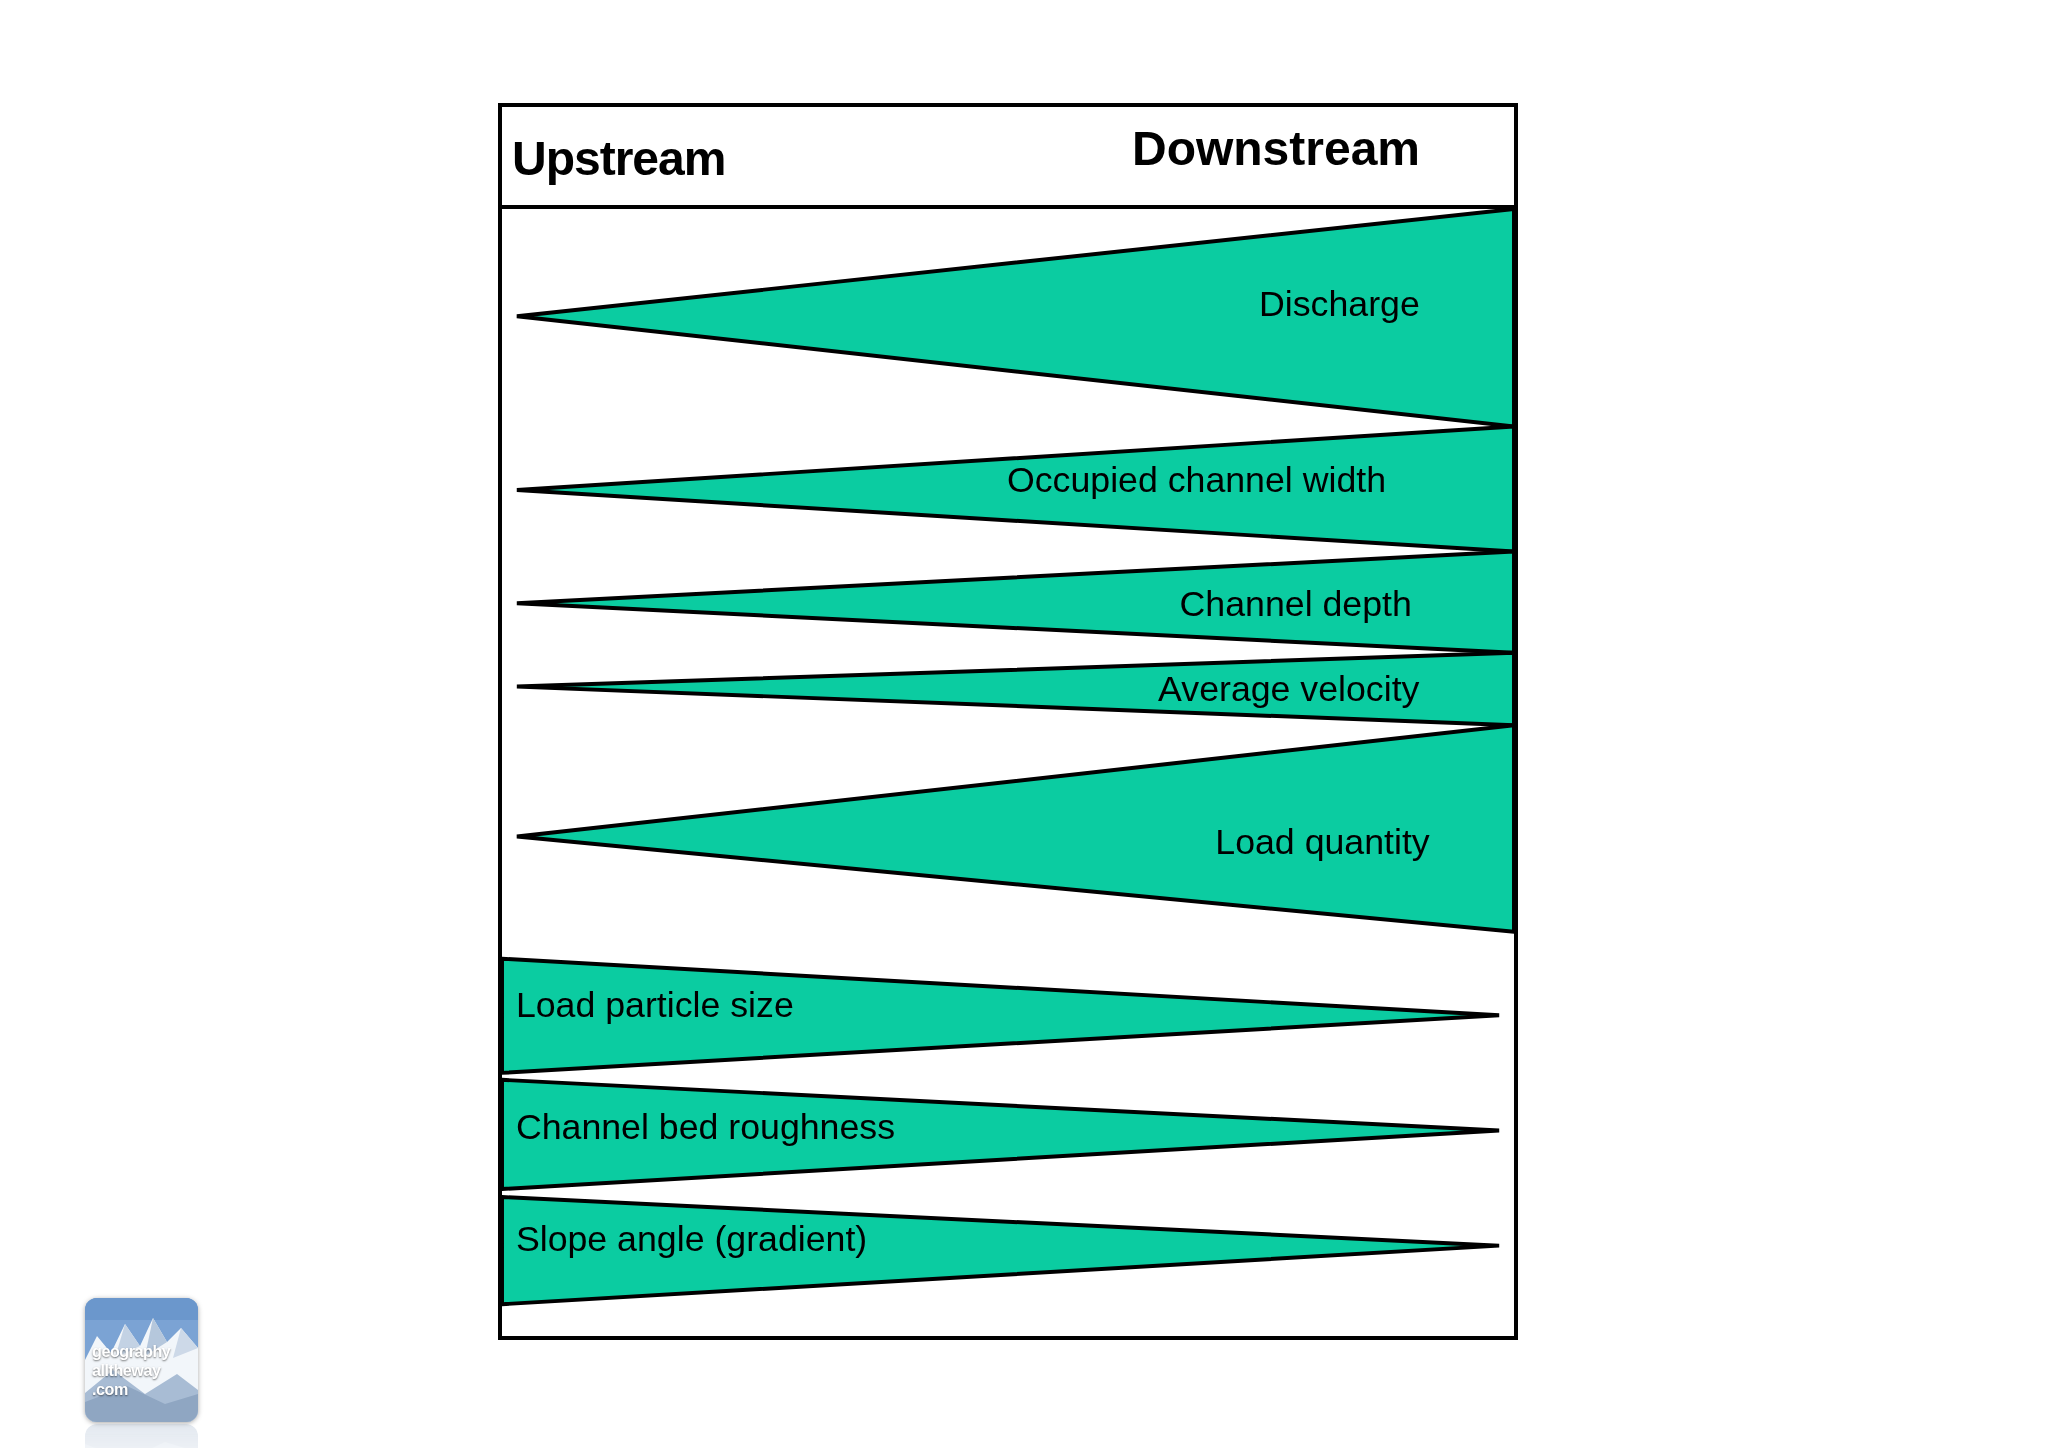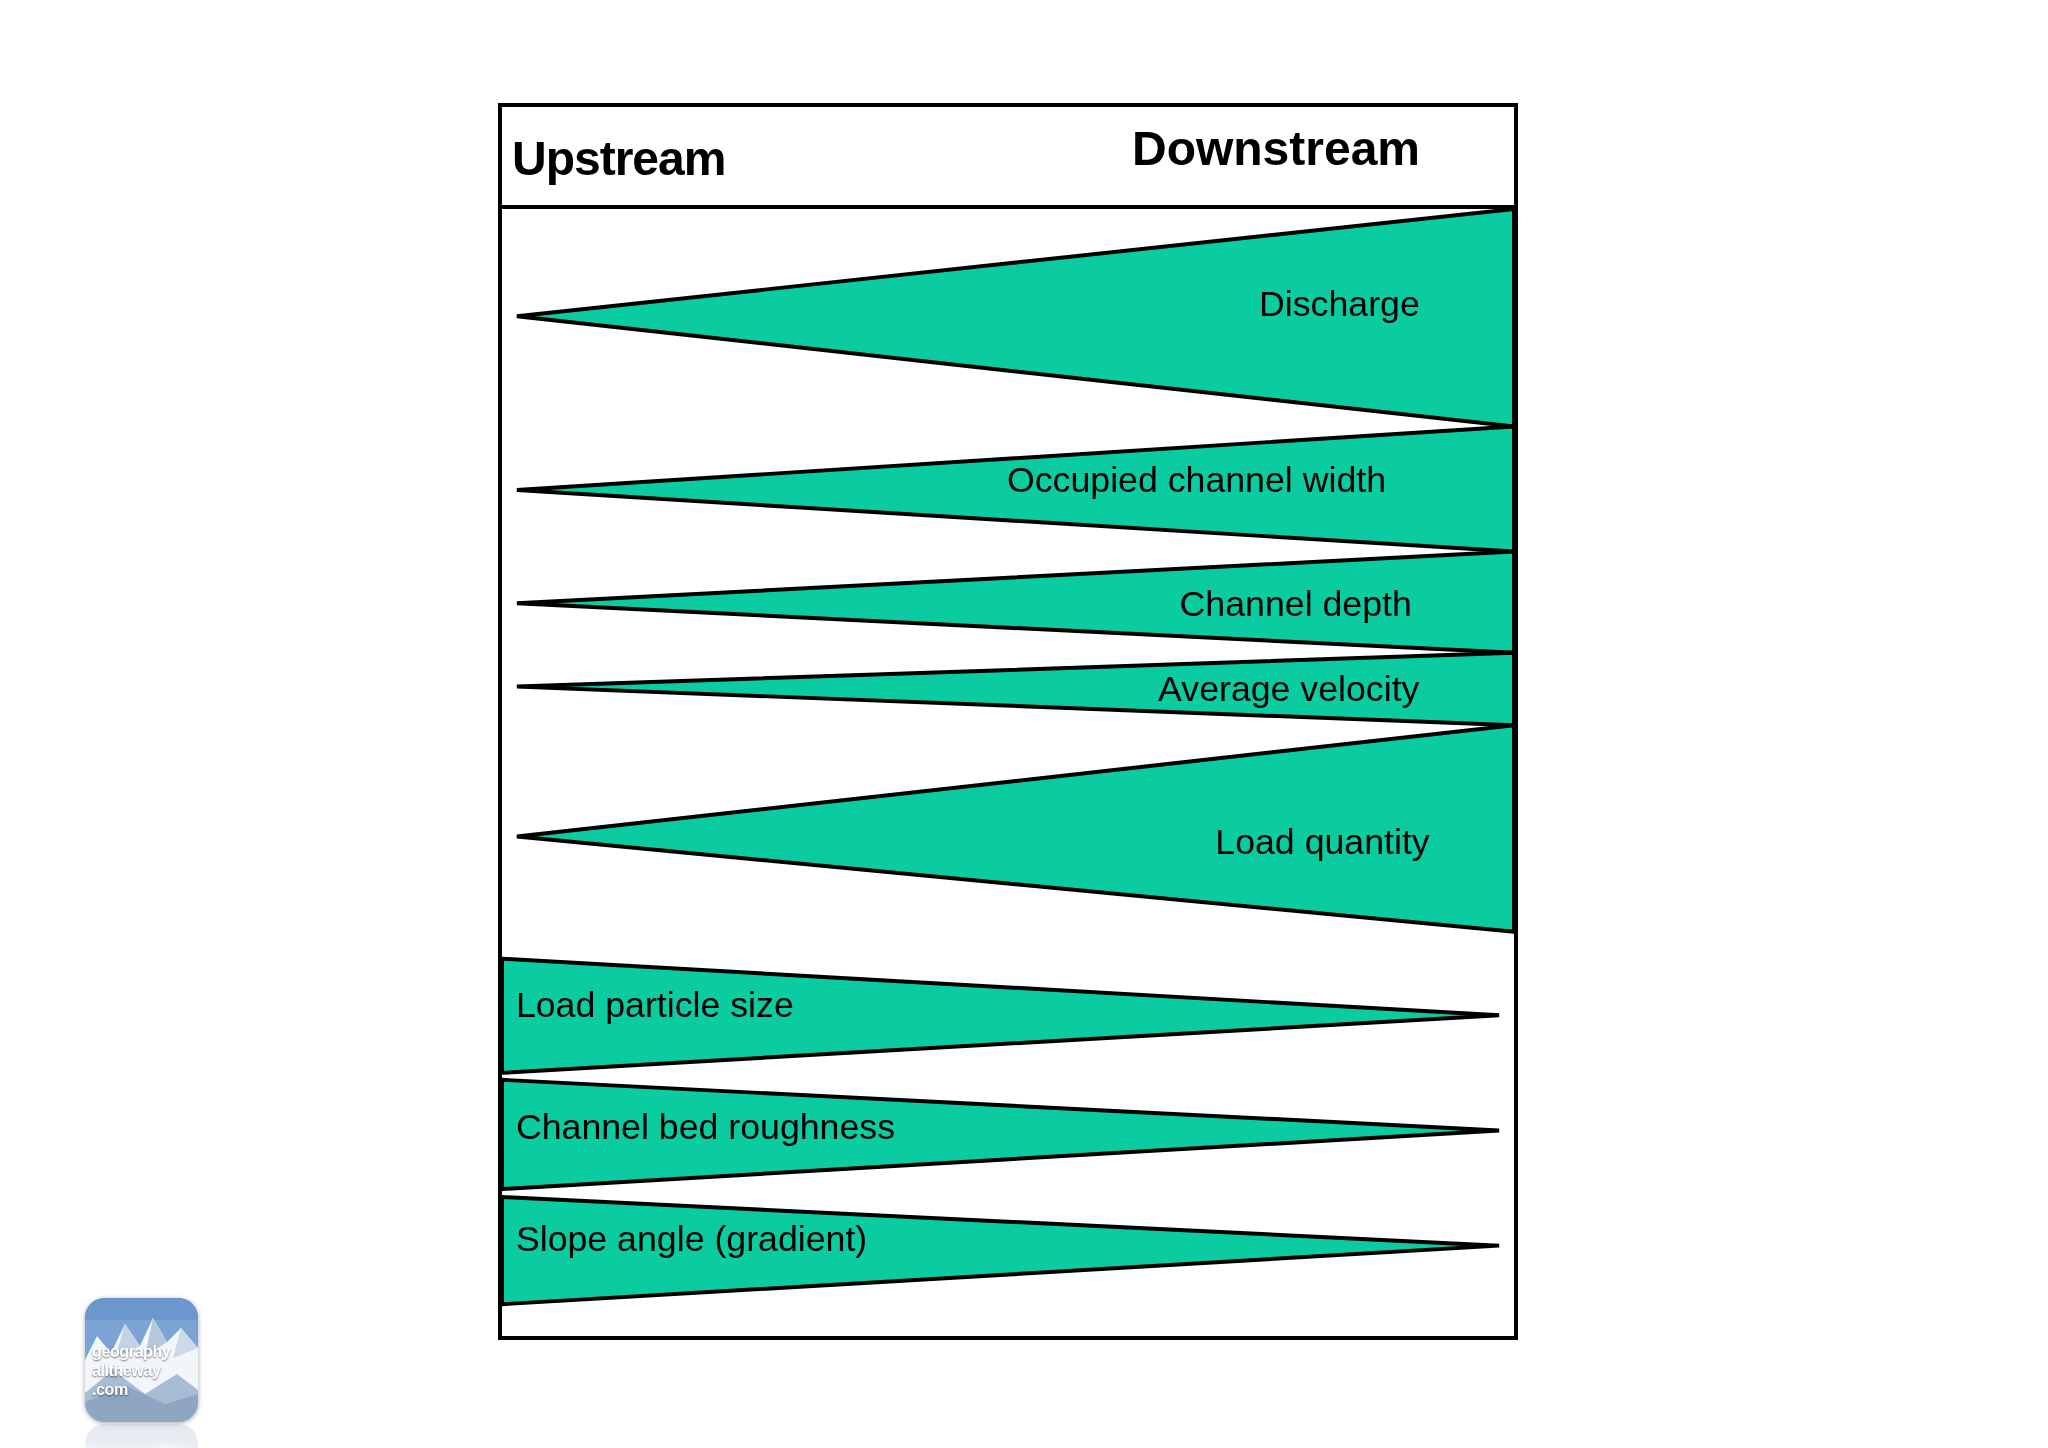--- a/index.html
+++ b/index.html
@@ -38,21 +38,21 @@
   svg.wedge-canvas{display:block;width:1012px;height:1127px;}
   .wedge{stroke:#000;stroke-width:4;stroke-linejoin:miter;}
   .wedge-label{
     font-family:"Liberation Sans", sans-serif;
     font-size:36px;fill:#000;
   }
   
   .logo-wrap{position:absolute;left:85px;top:1298px;width:113px;}
   .logo-card{
     position:relative;width:113px;height:124px;
-    border-radius:20px;overflow:hidden;
+    border-radius:12px;overflow:hidden;
     box-shadow:0 1px 5px rgba(0,0,0,.35);
     background:#7ba3d4;
   }
   .logo-card svg{display:block;width:113px;height:124px;}
   .logo-text{
     position:absolute;left:7px;top:44px;
     color:#fff;font-weight:bold;font-size:17px;line-height:19px;
     letter-spacing:-0.5px;
     transform:scaleX(.95);transform-origin:left top;
     text-shadow:0 1px 2px rgba(0,0,0,.55);

